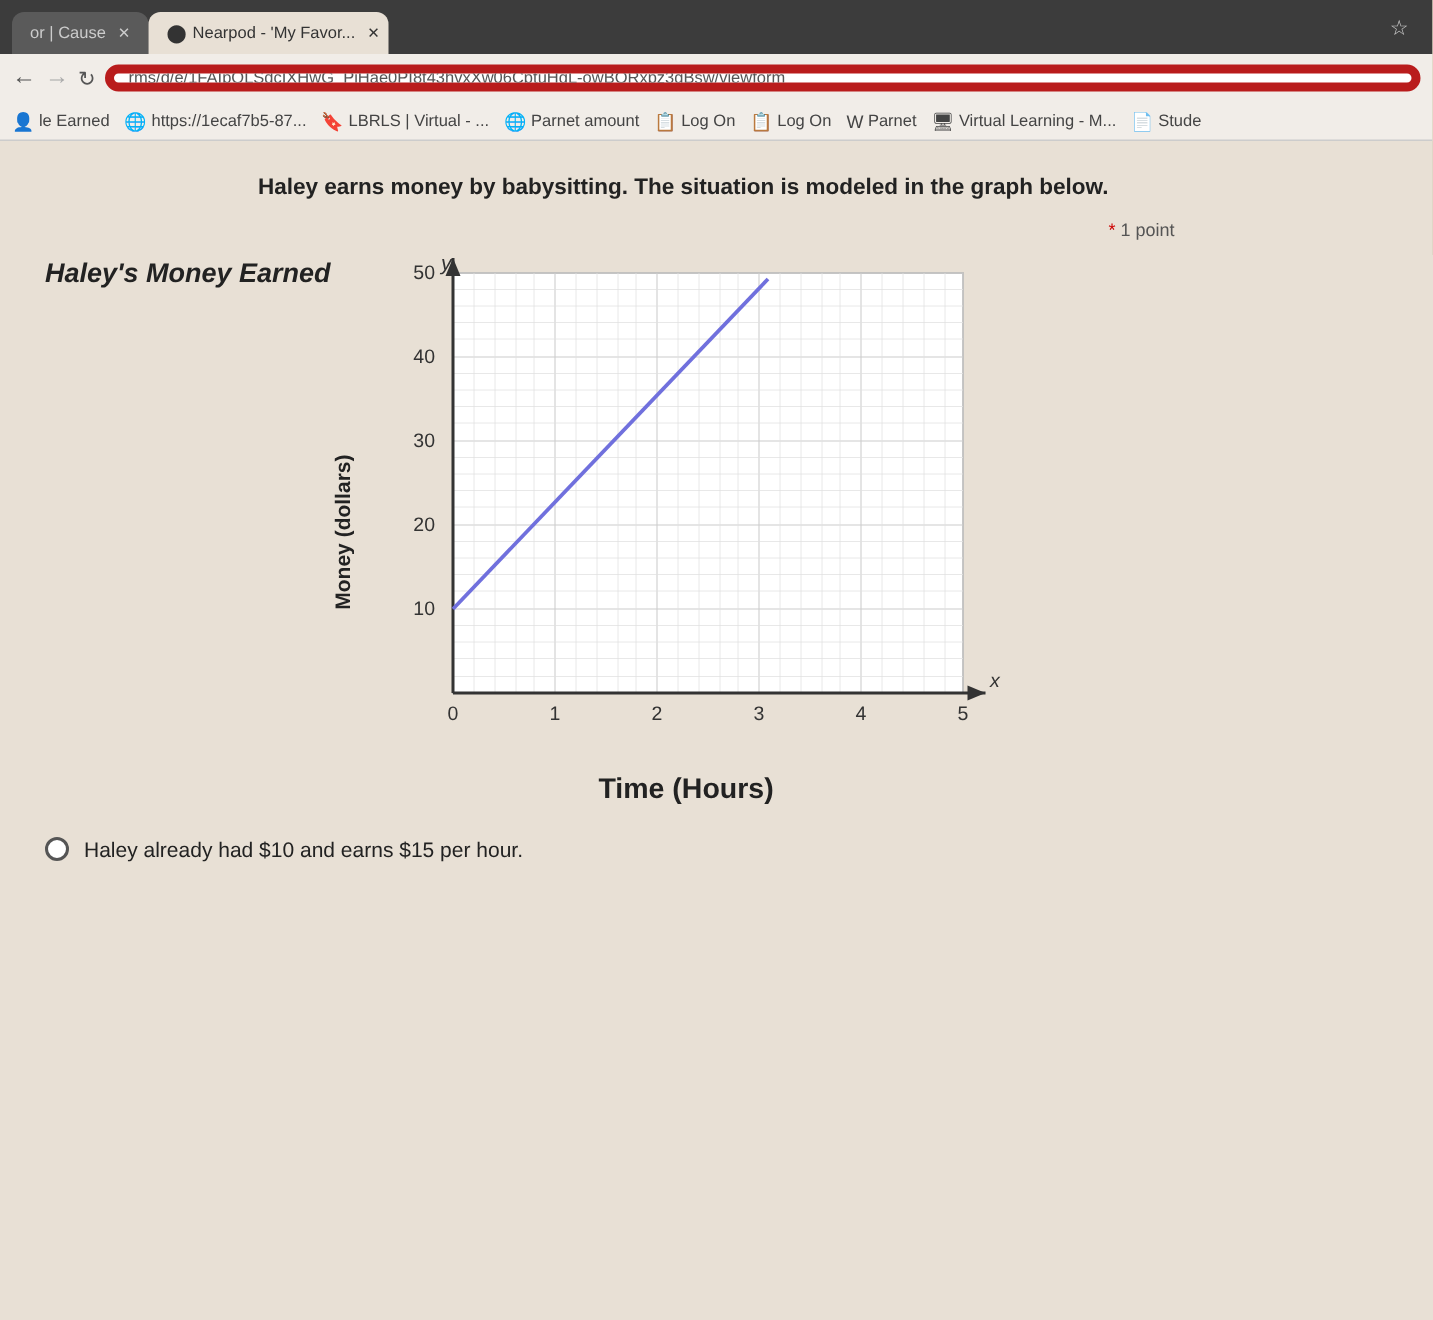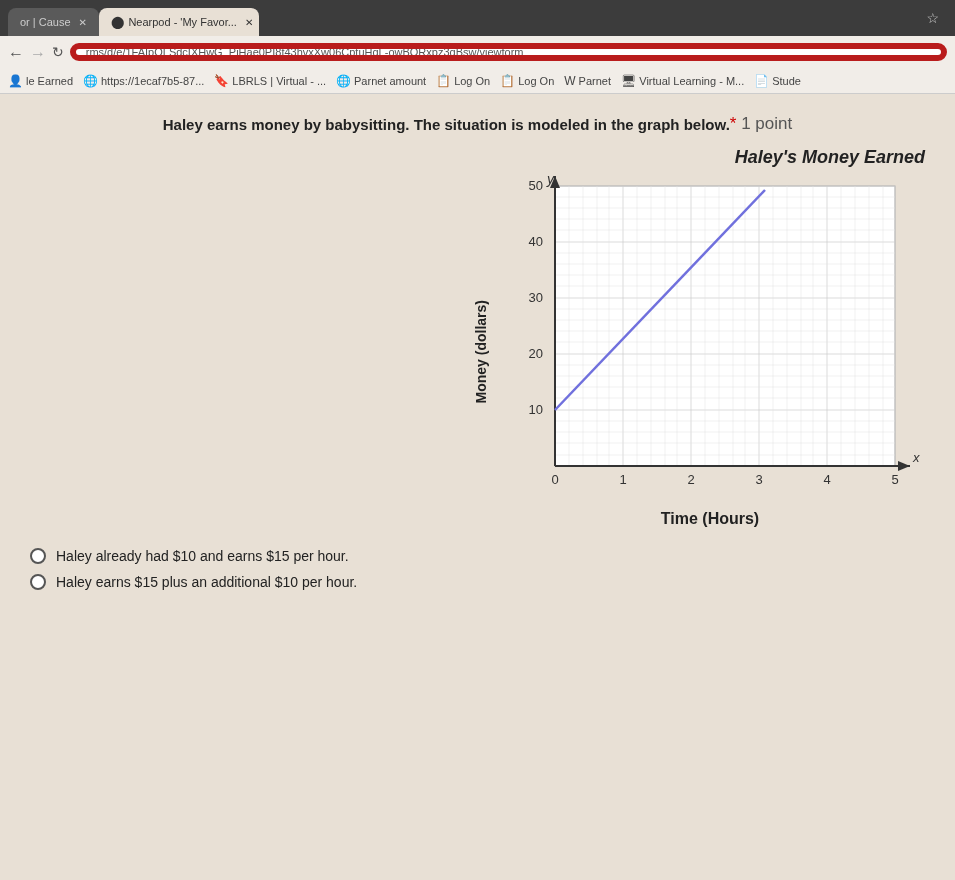--- a/index.html
+++ b/index.html
@@ -123,42 +123,42 @@
       margin-bottom: 12px;
     }
     .question-text {
       font-size: 15px;
       font-weight: bold;
       color: #222;
       max-width: 580px;
       line-height: 1.4;
     }
     .point-label {
-      font-size: 17px;
+      font-size: 12px;
       color: #555;
       white-space: nowrap;
+      margin-top: 32px;
     }
     .star-req {
       color: #c00;
     }
 
     .sub-question {
       font-size: 14px;
       font-weight: bold;
       color: #222;
       margin-bottom: 20px;
       line-height: 1.4;
       max-width: 560px;
     }
 
     
     .graph-container {
       display: flex;
-      flex-direction: column;
-      align-items: flex-end;
+      align-items: flex-start;
       margin: 10px 0 20px 0;
     }
     .graph-title {
       font-size: 18px;
       font-style: italic;
       font-weight: bold;
       color: #222;
       margin-bottom: 8px;
     }
 
@@ -179,31 +179,31 @@
     .graph-inner {
       position: relative;
     }
 
     .chart-svg {
       display: block;
     }
 
     .x-label {
       text-align: center;
-      font-size: 16px;
-      font-weight: bold;
-      color: #222;
-      margin-top: 4px;
+      font-size: 19px;
+      font-weight: bold;
+      color: #222;
+      margin-top: 14px;
     }
 
     
     .options-area {
       margin-top: 10px;
       display: flex;
-      flex-direction: column;
+      flex-direction: row;
       gap: 10px;
     }
     .option-row {
       display: flex;
       align-items: center;
       gap: 10px;
       font-size: 14px;
       color: #222;
     }
     .radio-circle {
@@ -386,18 +386,14 @@
         <div class="x-label">Time (Hours)</div>
       </div>
     </div>
   </div>
 
   <div class="options-area">
     <div class="option-row">
       <span class="radio-circle"></span>
       <span>Haley already had $10 and earns $15 per hour.</span>
     </div>
-    <div class="option-row">
-      <span class="radio-circle"></span>
-      <span>Haley earns $15 plus an additional $10 per hour.</span>
-    </div>
   </div>
 </div>
 
 </body></html>

